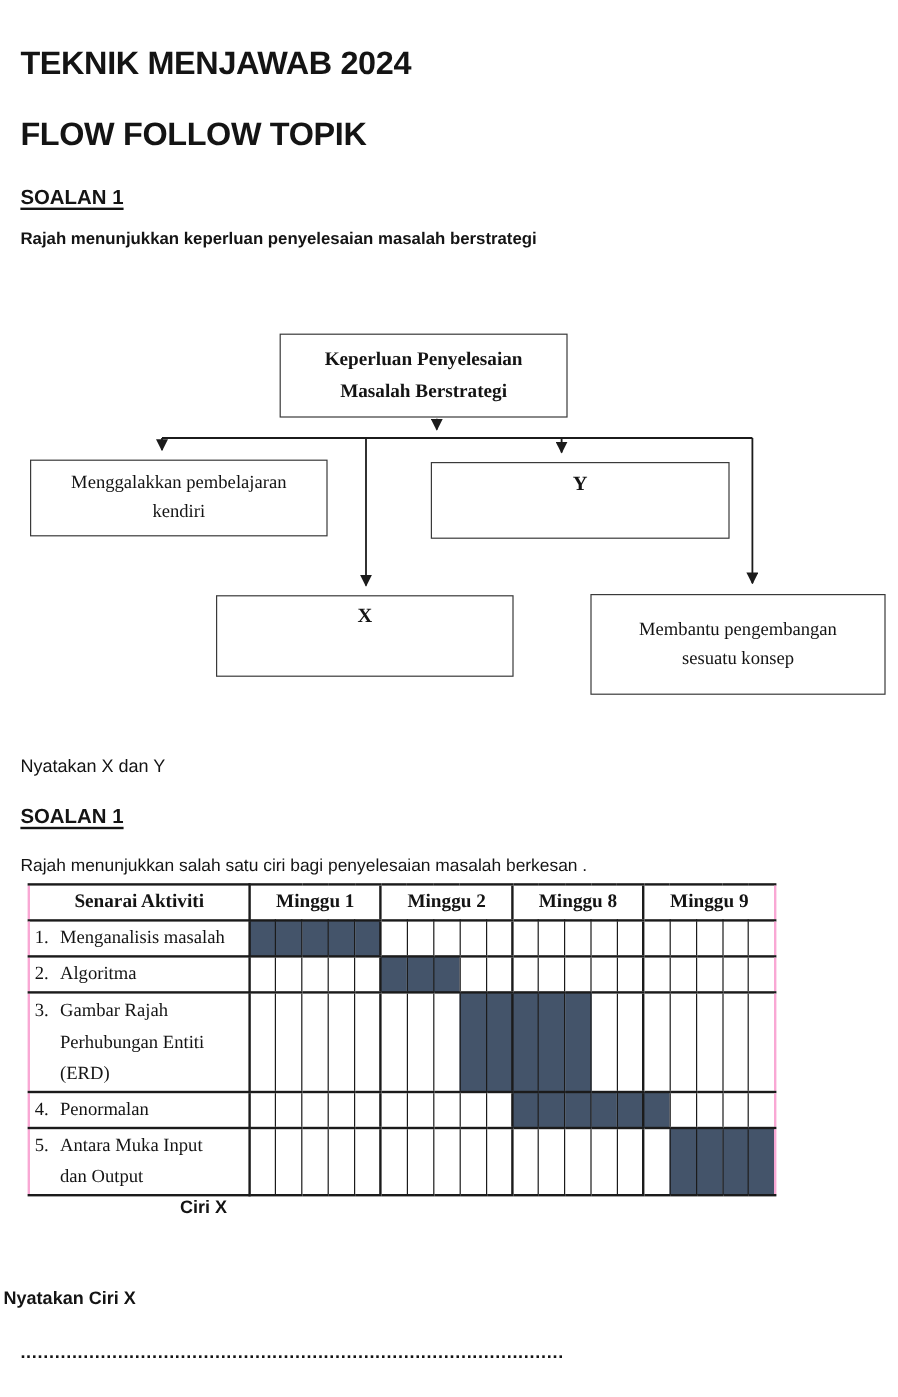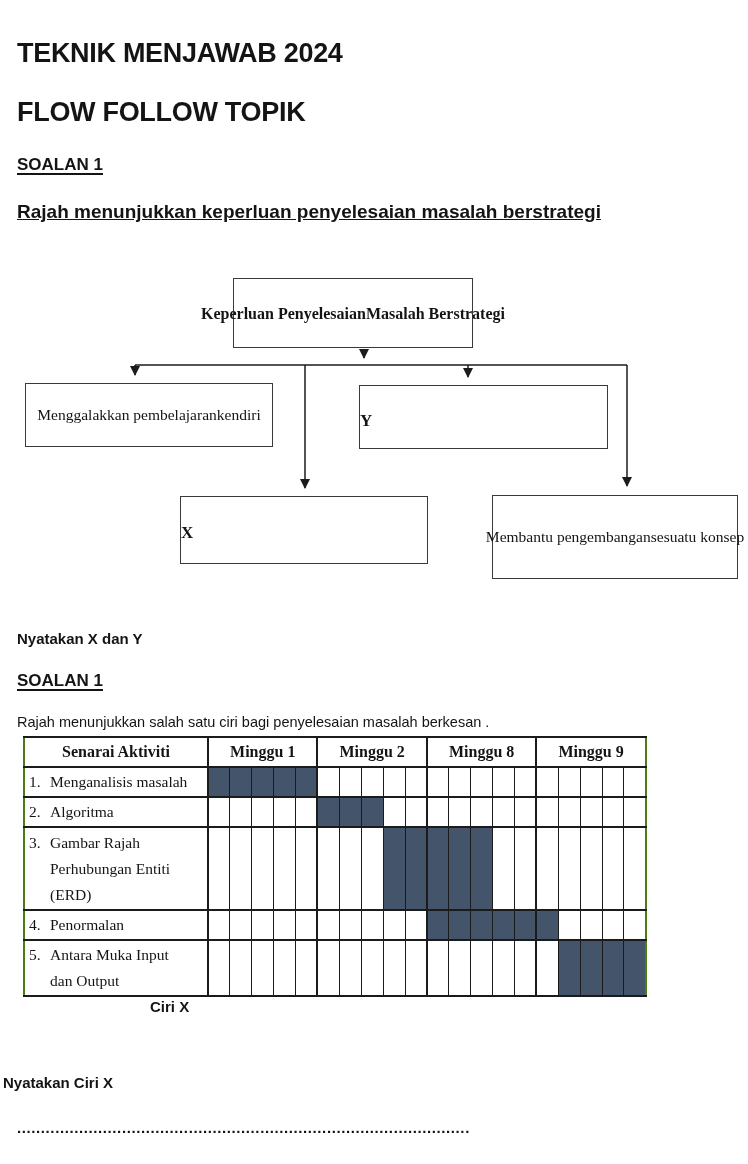--- a/index.html
+++ b/index.html
@@ -9,52 +9,52 @@
   }
   .abs{position:absolute;}
   .doc-title{left:17px;top:38px;font-size:27px;font-weight:bold;letter-spacing:-0.3px;}
   .doc-subtitle{left:17px;top:97px;font-size:27px;font-weight:bold;letter-spacing:-0.3px;text-align:center;}
   .soalan{
     font-size:17px;font-weight:bold;text-decoration:underline;
     text-underline-offset:3px;text-decoration-thickness:1.5px;left:17px;
   }
   .soalan1-h{top:155px;}
   .soalan2-h{top:671px;}
-  .intro-bold{left:17px;top:201px;font-size:19px;font-weight:bold;text-decoration:underline;}
+  .intro-bold{left:17px;top:190px;font-size:14px;font-weight:bold;}
   .intro-reg{left:17px;top:714px;font-size:14.5px;font-weight:normal;}
-  .prompt1{left:17px;top:630px;font-size:15px;font-weight:bold;}
+  .prompt1{left:17px;top:630px;font-size:15px;font-weight:normal;}
   .prompt2{left:3px;top:1074px;font-size:15px;font-weight:bold;}
   .caption{left:150px;top:998px;width:280px;font-size:15px;font-weight:bold;}
   .dots{
     left:17px;top:1119px;width:452px;height:20px;overflow:hidden;white-space:nowrap;
     font-size:15px;font-weight:bold;letter-spacing:0.6px;
   }
 
   
   .diagram{left:0;top:270px;width:748px;height:310px;}
   .diagram svg{position:absolute;left:0;top:0;}
   .dbox{
     position:absolute;border:1.5px solid #3a3a3a;background:#fff;
     font-family:"Liberation Serif",serif;font-size:15.5px;text-align:center;
-    display:flex;flex-direction:row;align-items:center;box-sizing:border-box;
+    display:flex;flex-direction:column;align-items:center;box-sizing:border-box;
   }
   .dbox .ln{white-space:nowrap;line-height:24px;}
   .box-root{left:233px;top:8px;width:240px;height:70px;justify-content:center;
     font-weight:bold;font-size:16px;row-gap:10px;}
   .box-root .ln{line-height:17px;}
   .box-left{left:25px;top:113px;width:248px;height:64px;justify-content:center;}
   .box-y{left:359px;top:115px;width:249px;height:64px;padding-top:7px;font-weight:bold;font-size:17px;}
   .box-x{left:180px;top:226px;width:248px;height:68px;padding-top:6px;font-weight:bold;font-size:17px;}
   .box-right{left:492px;top:225px;width:246px;height:84px;justify-content:center;}
 
   
   .gantt-wrap{left:23px;top:736px;}
   table.gantt{
     border-collapse:collapse;table-layout:fixed;width:622px;
-    font-family:"Liberation Serif",serif;border:2px solid #4d7c0f;
+    font-family:"Liberation Serif",serif;border:2px solid #f9a8d4;
   }
   .gantt th,.gantt td{
     border:1px solid #1b1b1b;border-top-width:2px;border-bottom-width:2px;
     padding:0;box-sizing:border-box;
   }
   .gantt thead tr{height:30px;}
   .gantt tbody tr:nth-child(1){height:26px;}
   .gantt tbody tr:nth-child(2){height:24px;}
   .gantt tbody tr:nth-child(3){height:83px;}
   .gantt tbody tr:nth-child(4){height:28px;}

